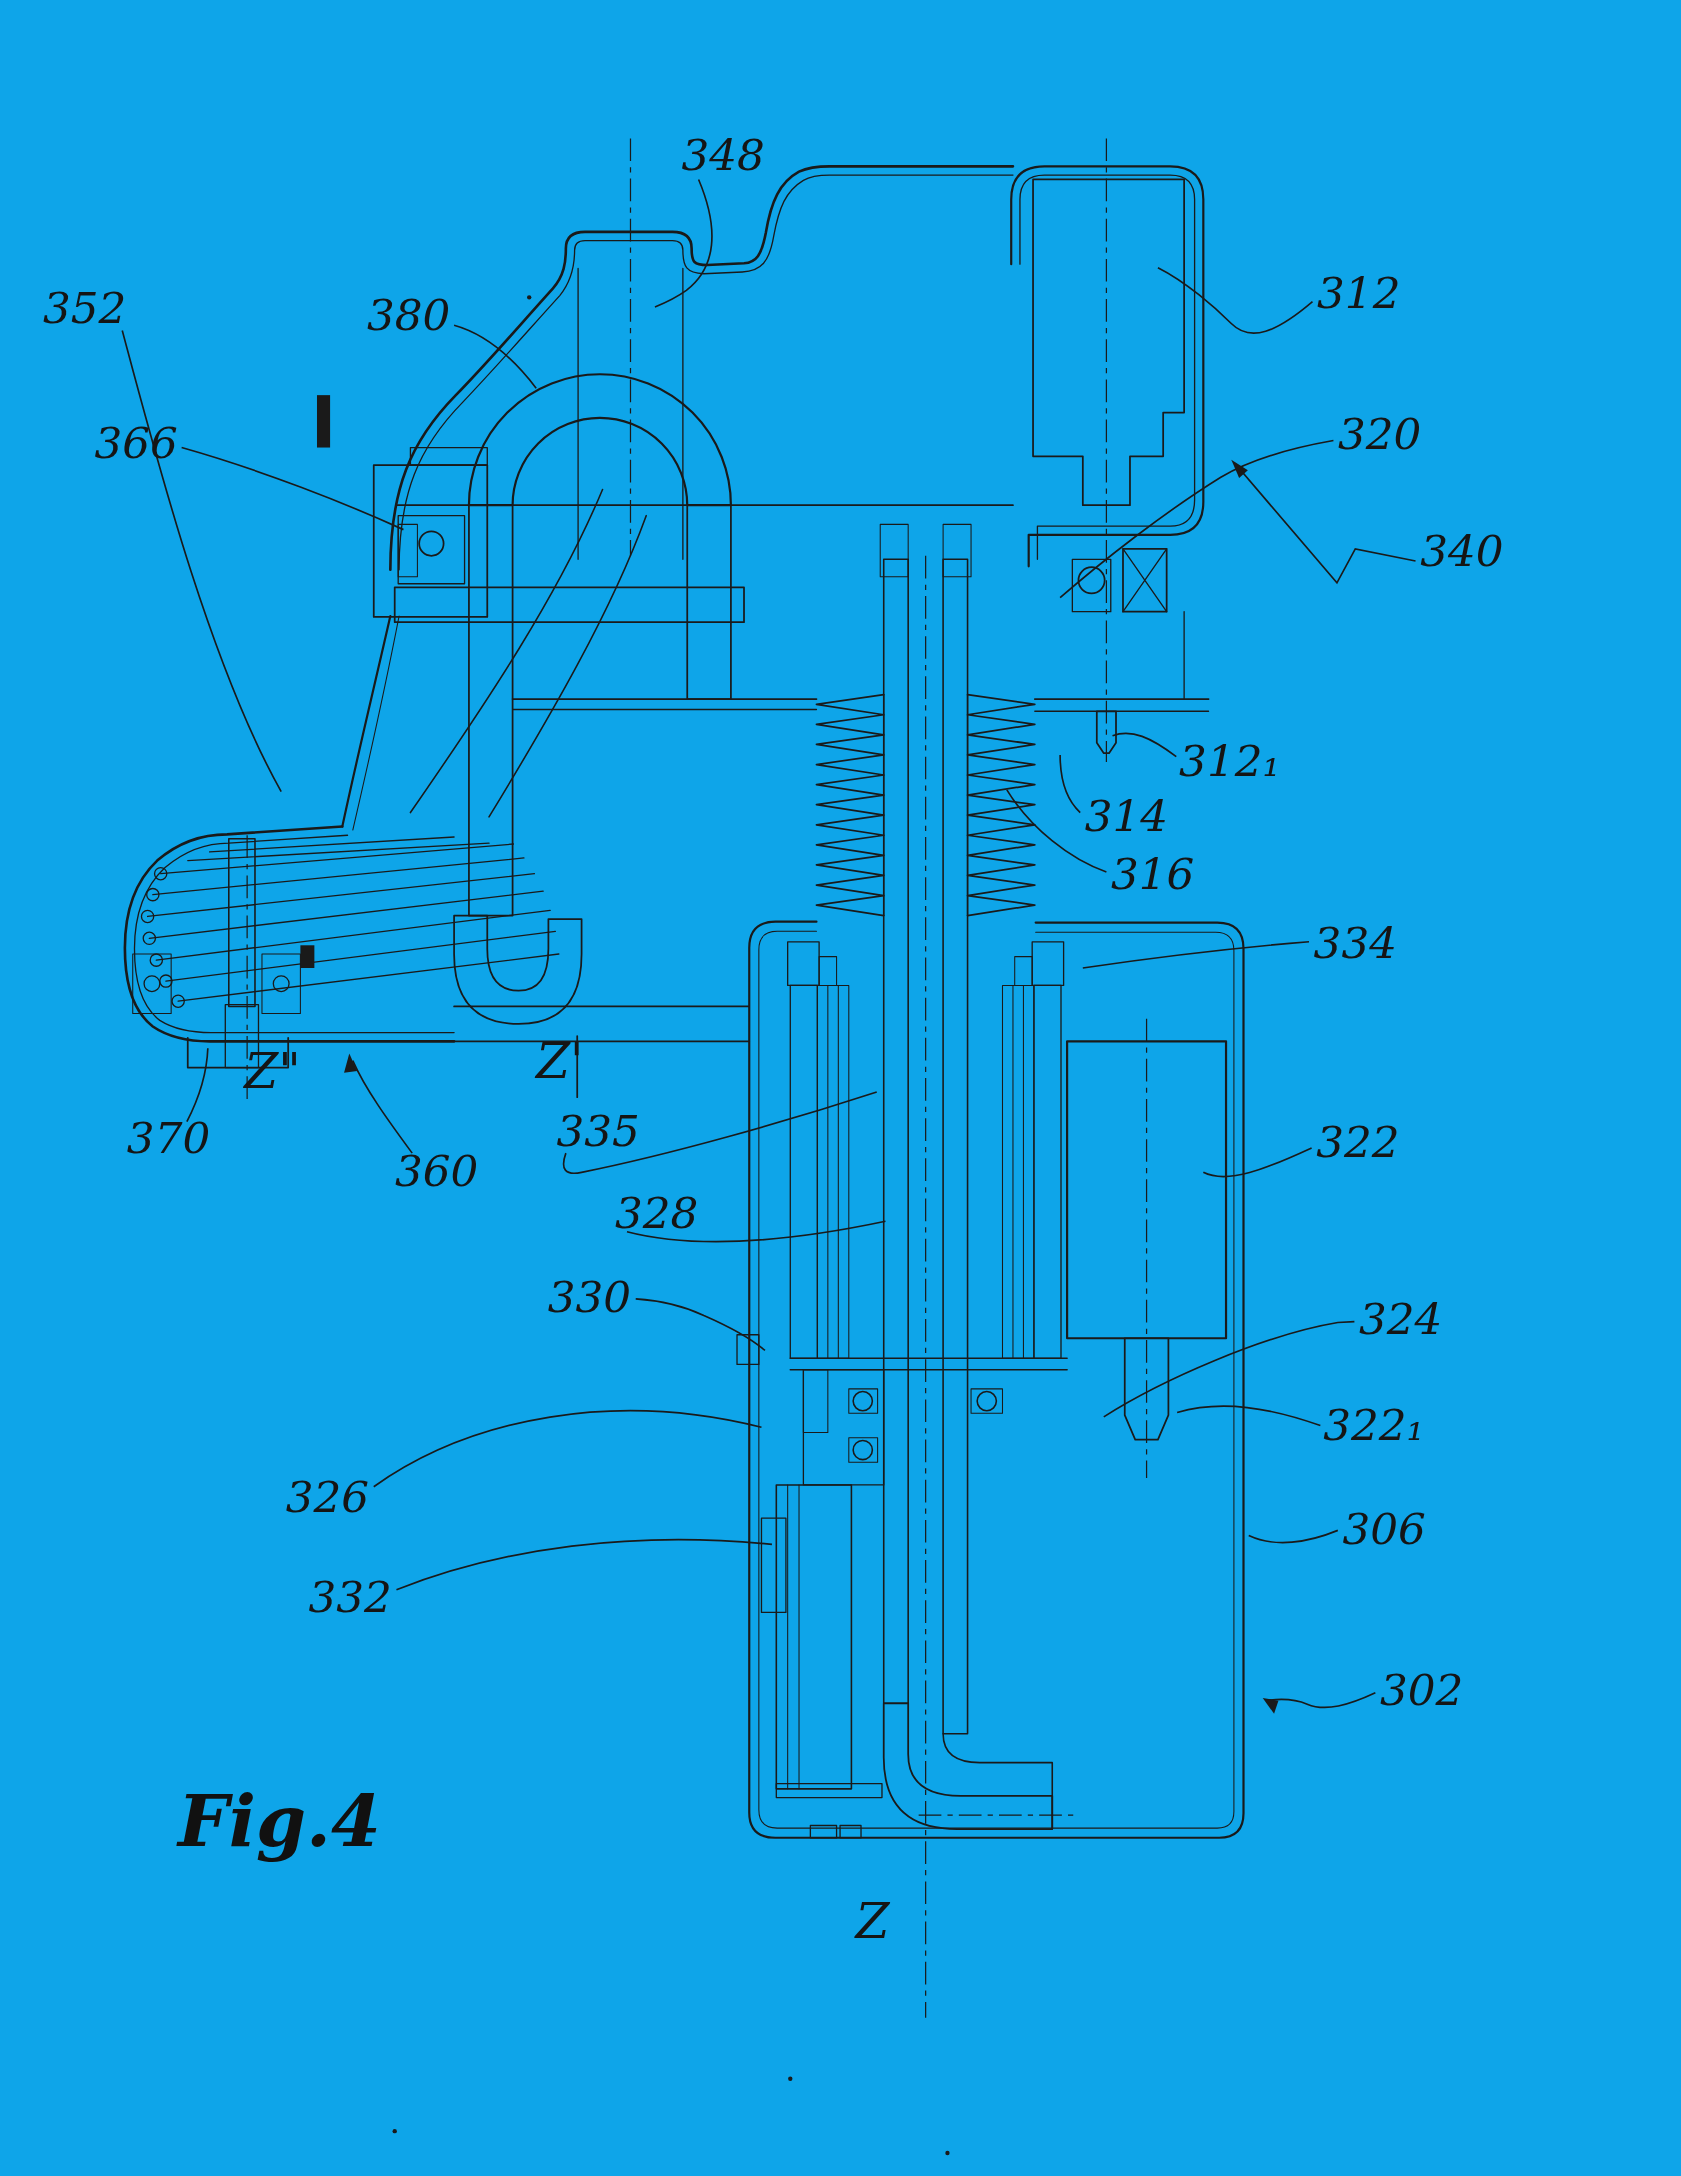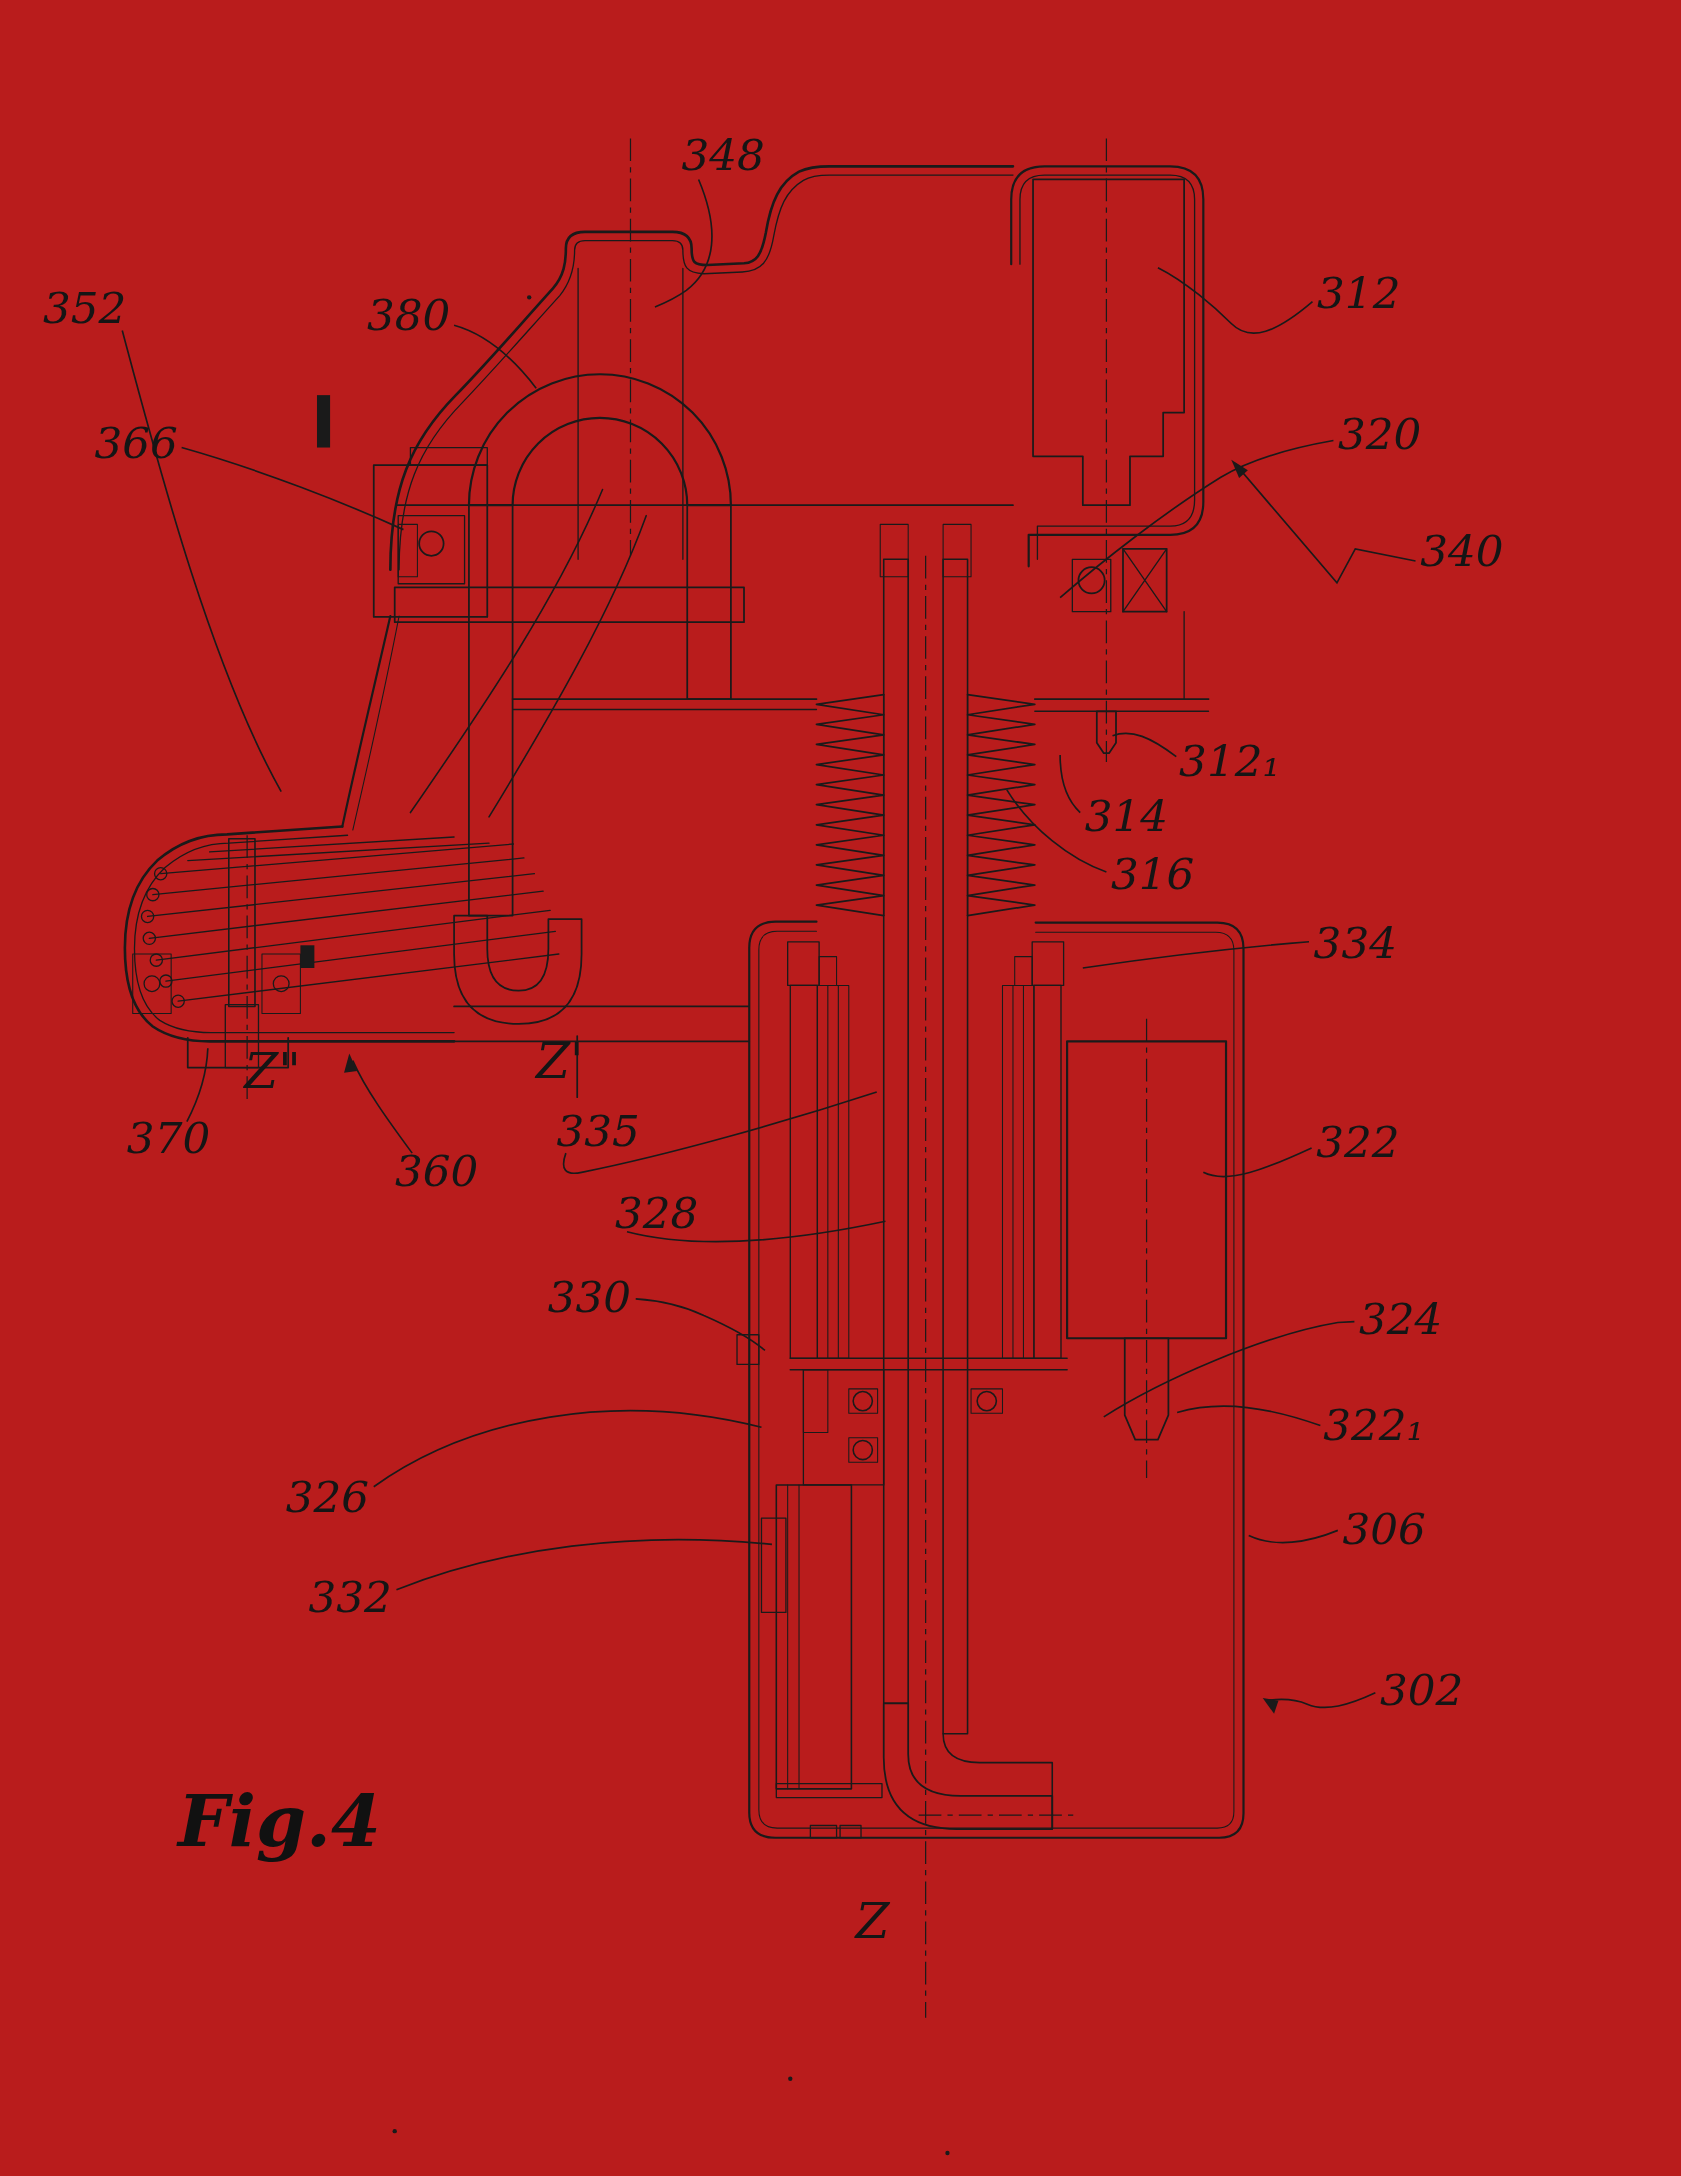--- a/index.html
+++ b/index.html
@@ -1,16 +1,16 @@
 <!DOCTYPE html>
 <html style="font-size:14px"><head>
 <meta charset="utf-8">
 <style>
   html,body{margin:0;padding:0;background:#ffffff;}
-  .page{width:1681px;height:2177px;position:relative;background:#b91c1c;}
+  .page{width:1681px;height:2177px;position:relative;background:#0ea5e9;}
   svg{display:block;}
   .ln{fill:none;stroke:#1a1a1a;stroke-linecap:round;stroke-linejoin:round;}
   .s30{stroke-width:3}.s25{stroke-width:2.5}.s20{stroke-width:2}
   .s15{stroke-width:1.5}.s12{stroke-width:1.2}.s18{stroke-width:1.8}
   .cl{fill:none;stroke:#1a1a1a;stroke-width:1.4;stroke-dasharray:26 7 6 7;}
   .ld{fill:none;stroke:#1a1a1a;stroke-width:1.9;}
   .ref{font:italic 50px "DejaVu Serif", serif;fill:#151515;text-anchor:middle;}
   .axis{font:italic 56px "DejaVu Serif", serif;fill:#151515;text-anchor:middle;}
   .cap{font:italic 700 82px "DejaVu Serif", serif;fill:#111;text-anchor:middle;}
   .ink{fill:#1a1a1a;stroke:none;}

